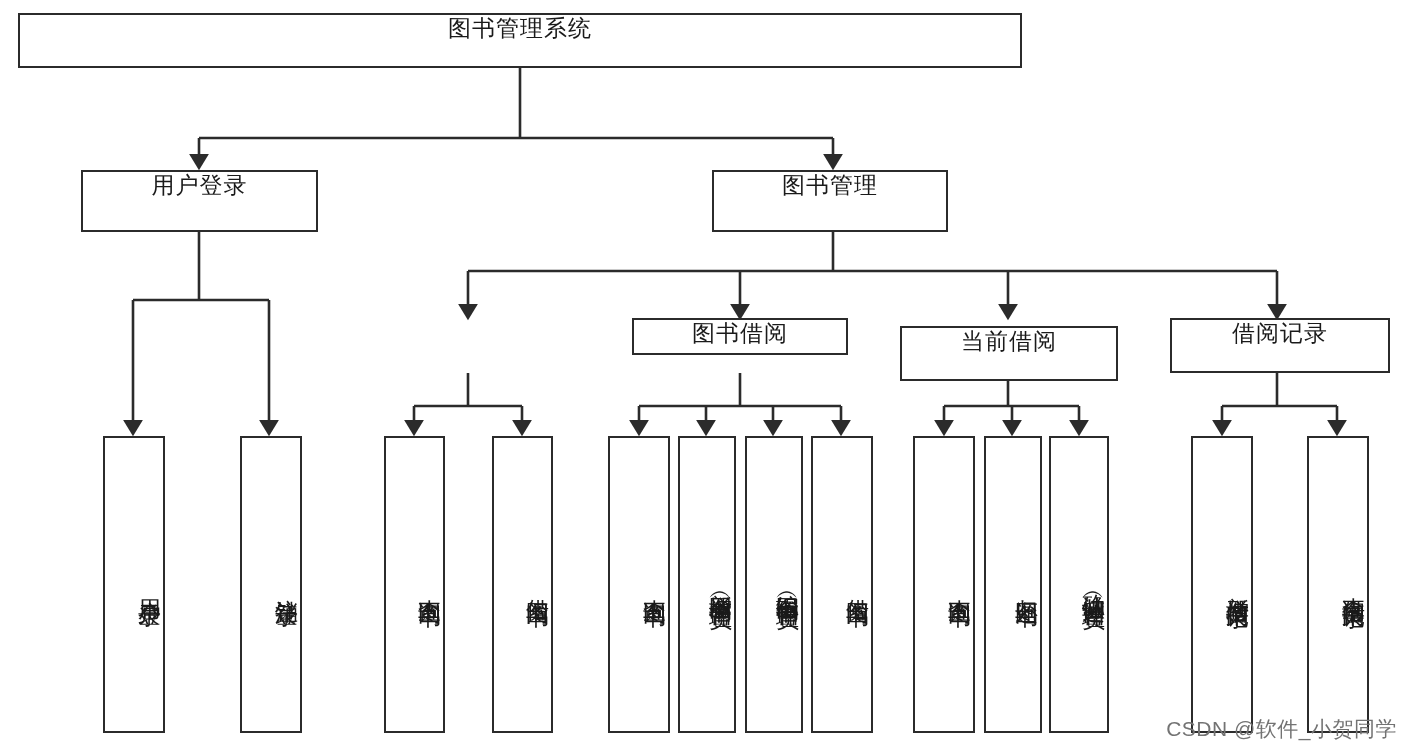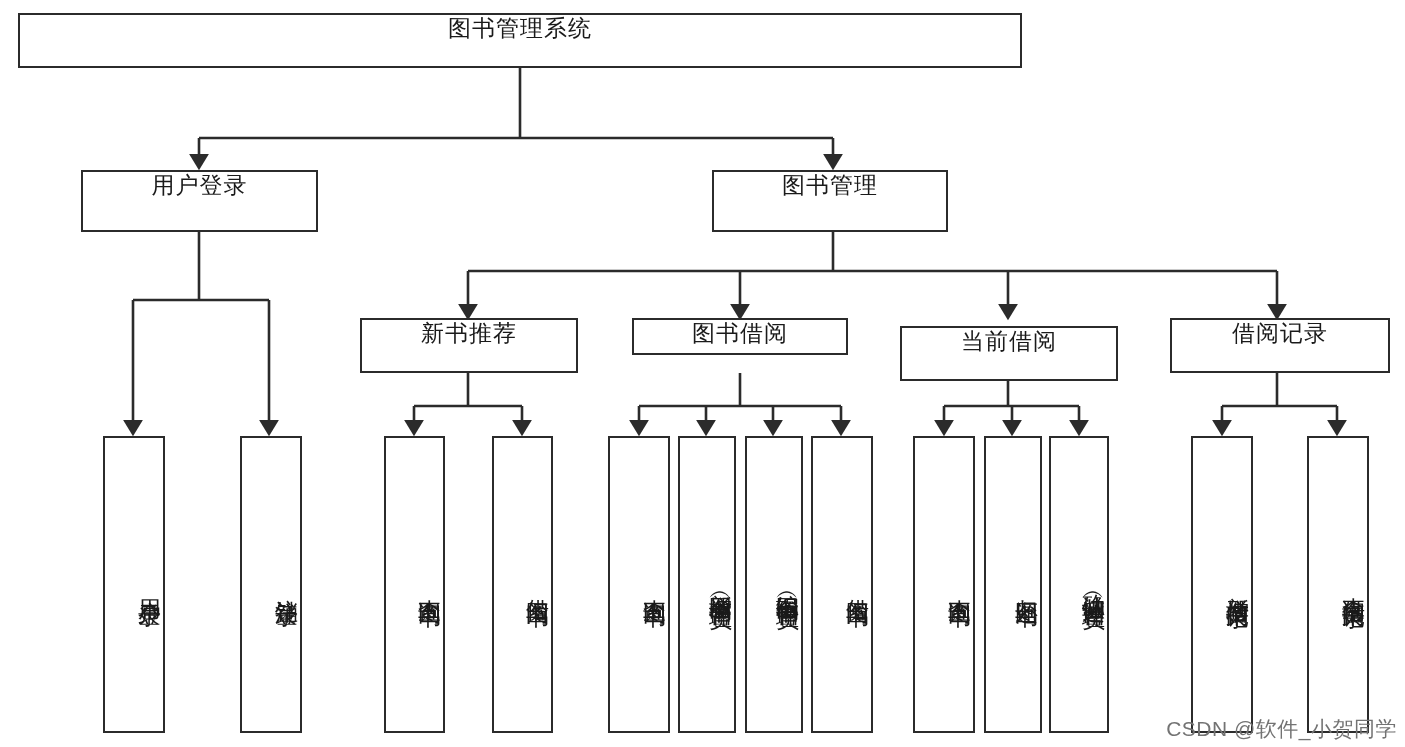--- a/index.html
+++ b/index.html
@@ -128,23 +128,20 @@
     <span class="node-label">图书管理系统</span>
   </div>
 
   <div class="node horiz" style="left:81px; top:170px; width:237px; height:62px;">
     <span class="node-label">用户登录</span>
   </div>
   <div class="node horiz" style="left:712px; top:170px; width:236px; height:62px;">
     <span class="node-label">图书管理</span>
   </div>
 
-  <div class="node horiz" style="left:360px; top:318px; width:218px; height:55px;">
-    <span class="node-label">新书推荐</span>
-  </div>
   <div class="node horiz" style="left:632px; top:318px; width:216px; height:37px;">
     <span class="node-label">图书借阅</span>
   </div>
   <div class="node horiz" style="left:900px; top:326px; width:218px; height:55px;">
     <span class="node-label">当前借阅</span>
   </div>
   <div class="node horiz" style="left:1170px; top:318px; width:220px; height:55px;">
     <span class="node-label">借阅记录</span>
   </div>
 

